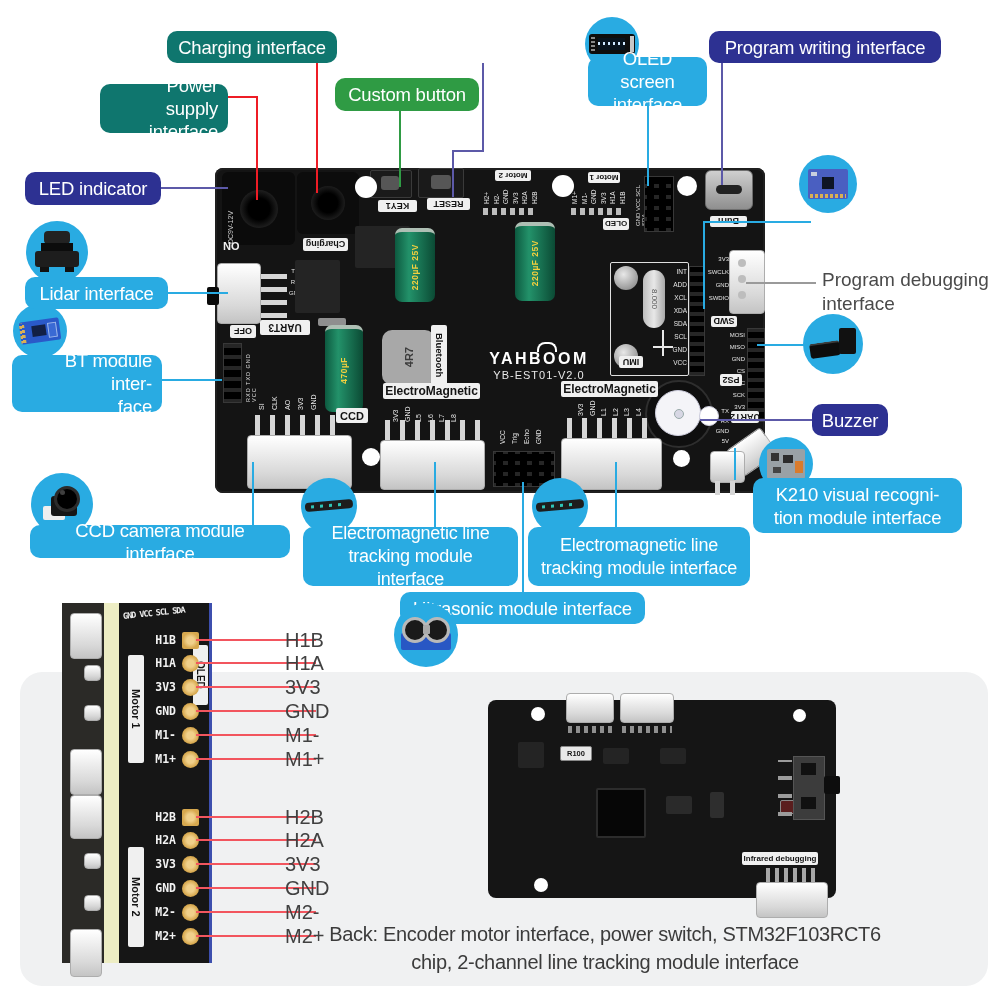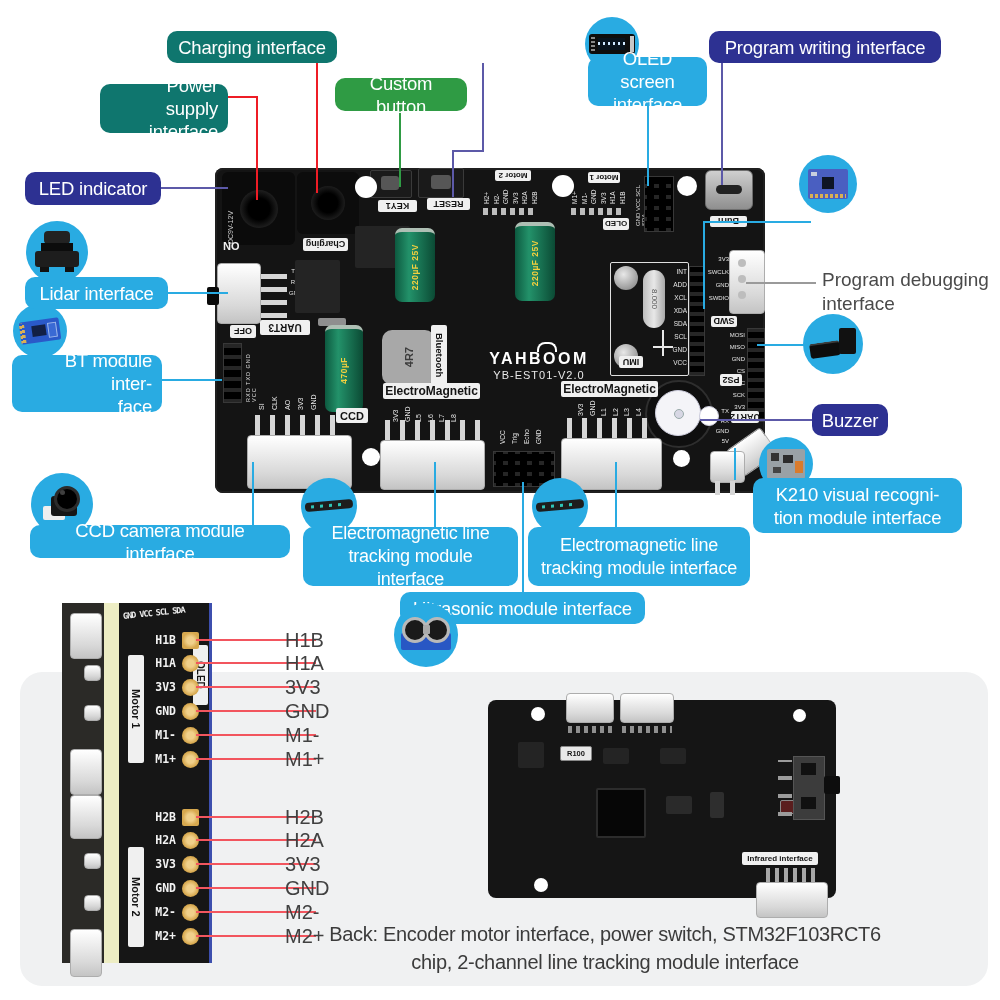--- a/index.html
+++ b/index.html
@@ -164,21 +164,21 @@
       <div style="position:absolute;left:1px;top:0;width:20px;height:20px;border-radius:50%;background:#1a1a1a;border:3px solid #b9b9b9"></div>
       <div style="position:absolute;right:1px;top:0;width:20px;height:20px;border-radius:50%;background:#1a1a1a;border:3px solid #b9b9b9"></div>
       <div style="position:absolute;left:22px;top:8px;width:7px;height:9px;background:#aaa;border-radius:1px"></div>
     </div>
   </div>
 
   <div class="bubble red" style="left:167px;top:31px;width:170px;height:32px">Charging interface</div>
   <div class="bubble navy" style="left:709px;top:31px;width:232px;height:32px">Program writing interface</div>
   <div class="bubble red t-right" style="left:100px;top:84px;width:128px;height:49px">Power supply
 interface</div>
-  <div class="bubble green" style="left:335px;top:78px;width:132px;height:33px">Custom button</div>
+  <div class="bubble green" style="left:335px;top:78px;width:144px;height:33px">Custom button</div>
   <div class="bubble blue" style="left:588px;top:57px;width:119px;height:49px">OLED screen
 interface</div>
   <div class="bubble navy" style="left:25px;top:172px;width:136px;height:33px">LED indicator</div>
   <div class="pdtext">Program debugging
 interface</div>
   <div class="bubble blue t-right" style="left:12px;top:355px;width:150px;height:57px">BT module inter-
 face</div>
   <div class="bubble blue" style="left:25px;top:277px;width:143px;height:32px">Lidar interface</div>
   <div class="bubble navy" style="left:812px;top:404px;width:76px;height:32px">Buzzer</div>
   <div class="bubble blue" style="left:753px;top:478px;width:209px;height:55px">K210 visual recogni-
@@ -508,20 +508,20 @@
     <div class="dark" style="left:108px;top:88px;width:46px;height:46px;background:#060606;border:2px solid #2c2c2c"></div>
     <div class="dark" style="left:178px;top:96px;width:26px;height:18px;background:#2a2a2a"></div>
     <div class="dark" style="left:222px;top:92px;width:14px;height:26px;background:#2e2e2e"></div>
     <div class="dark" style="left:292px;top:100px;width:26px;height:12px;background:#5a1e1e;border:1px solid #888"></div>
     <div style="position:absolute;left:305px;top:56px;width:30px;height:62px;background:#3c3c3c;border:1px solid #555">
       <div style="position:absolute;left:7px;top:6px;width:15px;height:12px;background:#111"></div>
       <div style="position:absolute;left:7px;top:40px;width:15px;height:12px;background:#111"></div>
     </div>
     <div class="dark" style="left:336px;top:76px;width:16px;height:18px;background:#0d0d0d"></div>
     <div class="legs" style="left:290px;top:60px;width:14px;height:56px;background:repeating-linear-gradient(0deg,#9b9b9b 0 4px,rgba(0,0,0,0) 4px 18px)"></div>
-    <div class="wbox" style="left:254px;top:152px;width:76px;height:13px;font-size:8px">Infrared interface</div>
+    <div class="wbox" style="left:254px;top:152px;width:76px;height:13px;font-size:8px">Infrared debugging</div>
     <div class="pstrip" style="left:278px;top:168px;width:52px;background:repeating-linear-gradient(90deg,#a8a8a8 0 4px,rgba(0,0,0,0) 4px 9px);height:14px"></div>
     <div class="jst" style="left:268px;top:182px;width:70px;height:34px"></div>
   </div>
   <div class="caption">Back: Encoder motor interface, power switch, STM32F103RCT6
 chip, 2-channel line tracking module interface</div>
 
 </div>
 
 </body></html>

